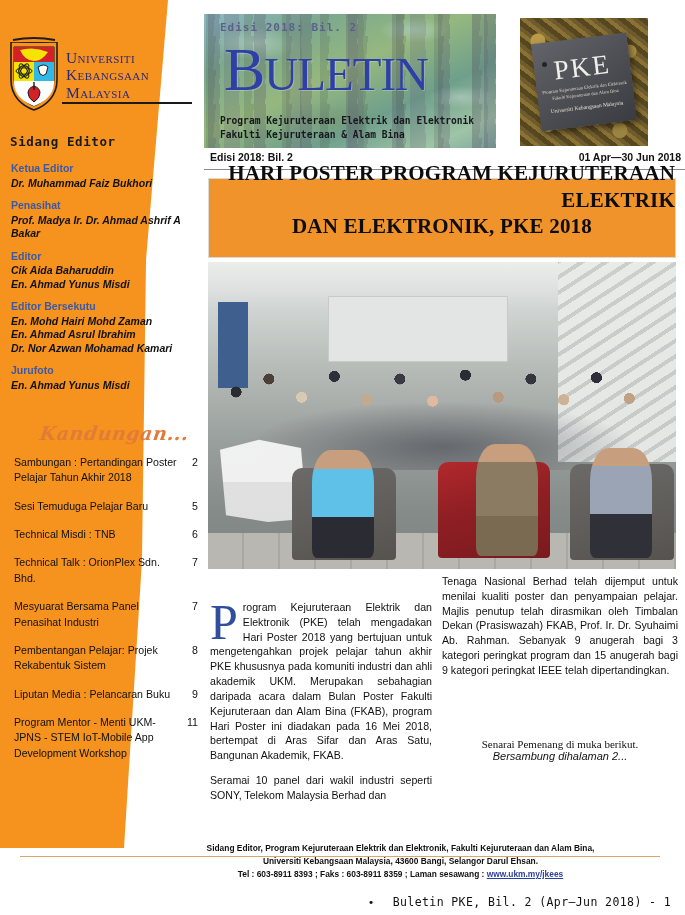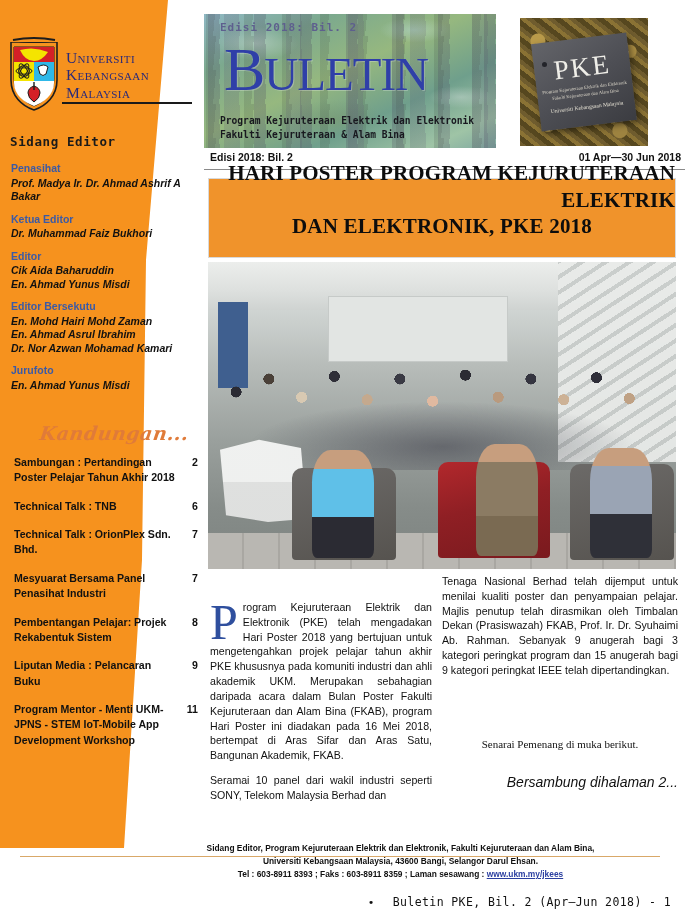--- a/index.html
+++ b/index.html
@@ -93,21 +93,21 @@
     z-index: 5;
   }
   .toc {
     position: absolute; left: 14px; top: 455px;
     width: 184px; z-index: 5;
   }
   .toc-item {
     display: flex; justify-content: center;
     align-items: flex-start;
     margin-bottom: 13px;
-    font-size: 10.6px; font-weight: bold;
+    font-size: 10.6px; font-weight: normal;
     color: #111; line-height: 1.45;
   }
   .toc-label { flex: 1 1 auto; padding-right: 6px; }
   .toc-page { flex: 0 0 auto; text-align: right; width: 14px; }
 
   
   .masthead {
     position: absolute; left: 204px; top: 14px;
     width: 292px; height: 134px;
     overflow: hidden;
@@ -370,24 +370,24 @@
   .senarai {
     font-family: "Liberation Serif", serif;
     font-size: 11px;
     color: #111;
     text-align: center;
     margin-top: 60px;
   }
   .bersambung {
     font-family: "Liberation Sans", sans-serif;
     font-style: italic;
-    font-size: 14px;
+    font-size: 11px;
     color: #111;
-    text-align: right;
-    margin-top: 24px;
+    text-align: center;
+    margin-top: 0;
   }
 
   
   .footer-rule {
     position: absolute; left: 20px; top: 856px;
     width: 640px; height: 1px;
     background: #d9a868; z-index: 6;
   }
   .footer {
     position: absolute; left: 128px; top: 842px;
@@ -445,26 +445,26 @@
       <div>Universiti</div>
       <div>Kebangsaan</div>
       <div>Malaysia</div>
     </div>
   </div>
   <div class="title-rule"></div>
 
   <div class="sidang-head">Sidang Editor</div>
   <div class="editors">
       <div class="ed-group">
+        <div class="ed-role">Ketua Editor</div>
+        <div class="ed-name">Dr. Muhammad Faiz Bukhori</div>
+      </div>
+      <div class="ed-group">
         <div class="ed-role">Penasihat</div>
         <div class="ed-name">Prof. Madya Ir. Dr. Ahmad Ashrif A Bakar</div>
-      </div>
-      <div class="ed-group">
-        <div class="ed-role">Ketua Editor</div>
-        <div class="ed-name">Dr. Muhammad Faiz Bukhori</div>
       </div>
       <div class="ed-group">
         <div class="ed-role">Editor</div>
         <div class="ed-name">Cik Aida Baharuddin</div>
         <div class="ed-name">En. Ahmad Yunus Misdi</div>
       </div>
       <div class="ed-group">
         <div class="ed-role">Editor Bersekutu</div>
         <div class="ed-name">En. Mohd Hairi Mohd Zaman</div>
         <div class="ed-name">En. Ahmad Asrul Ibrahim</div>
@@ -476,21 +476,25 @@
       </div>
     </div>
 
   <div class="kandungan-title">Kandungan...</div>
   <div class="toc">
       <div class="toc-item">
         <span class="toc-label">Sambungan : Pertandingan Poster Pelajar Tahun Akhir 2018</span>
         <span class="toc-page">2</span>
       </div>
       <div class="toc-item">
-        <span class="toc-label">Technical Talk : TNB</span>
+        <span class="toc-label">Sesi Temuduga Pelajar Baru</span>
+        <span class="toc-page">5</span>
+      </div>
+      <div class="toc-item">
+        <span class="toc-label">Technical Misdi : TNB</span>
         <span class="toc-page">6</span>
       </div>
       <div class="toc-item">
         <span class="toc-label">Technical Talk : OrionPlex Sdn. Bhd.</span>
         <span class="toc-page">7</span>
       </div>
       <div class="toc-item">
         <span class="toc-label">Mesyuarat Bersama Panel Penasihat Industri</span>
         <span class="toc-page">7</span>
       </div>

